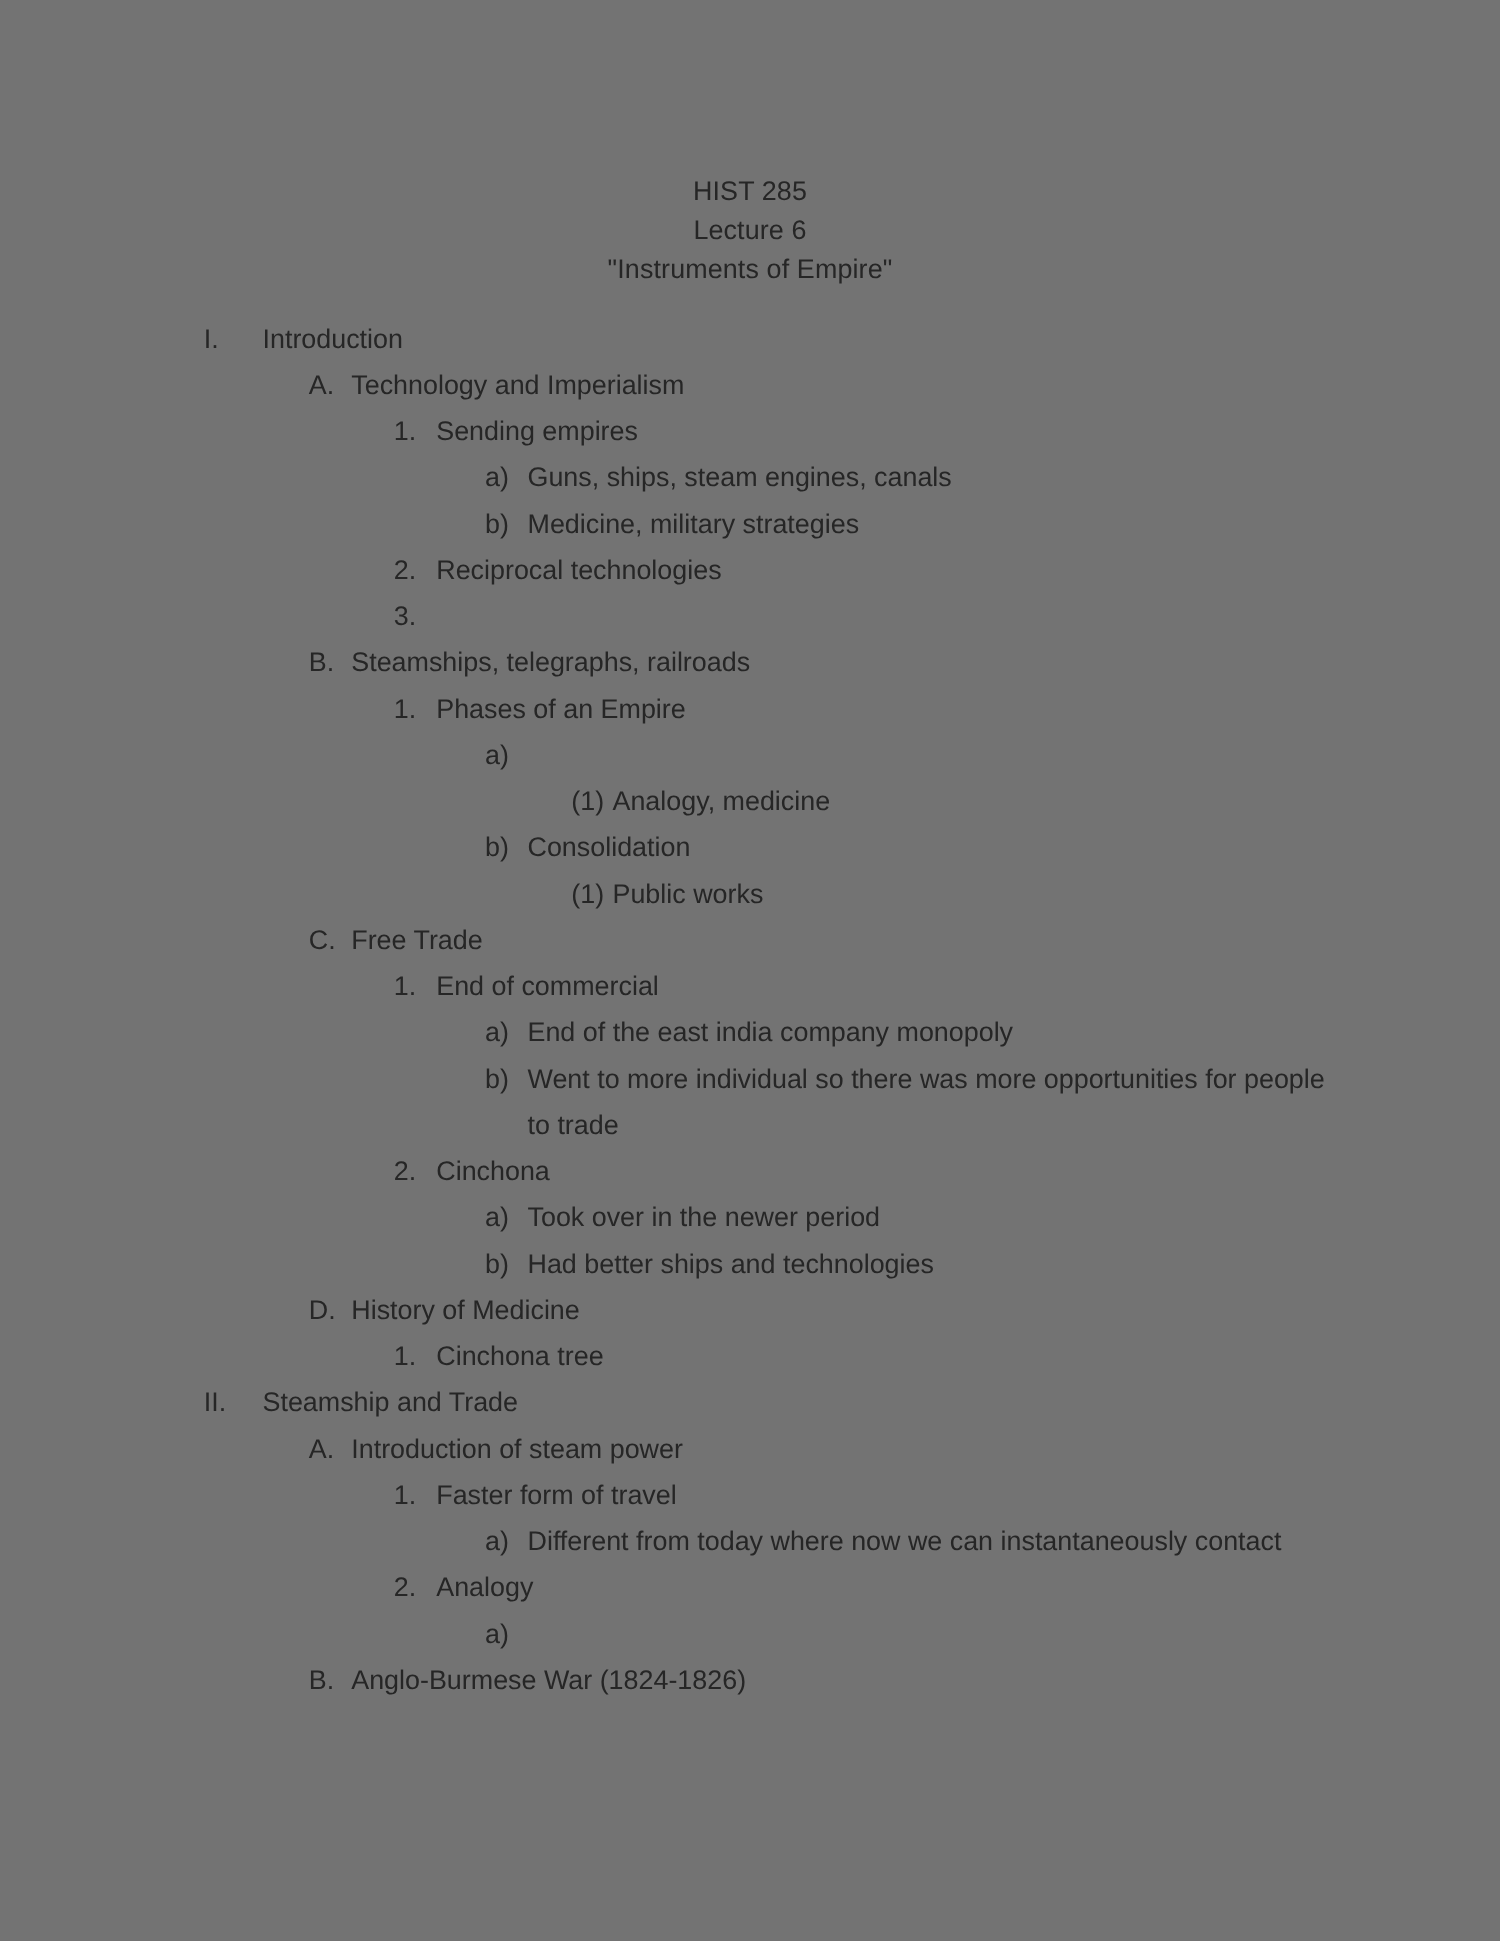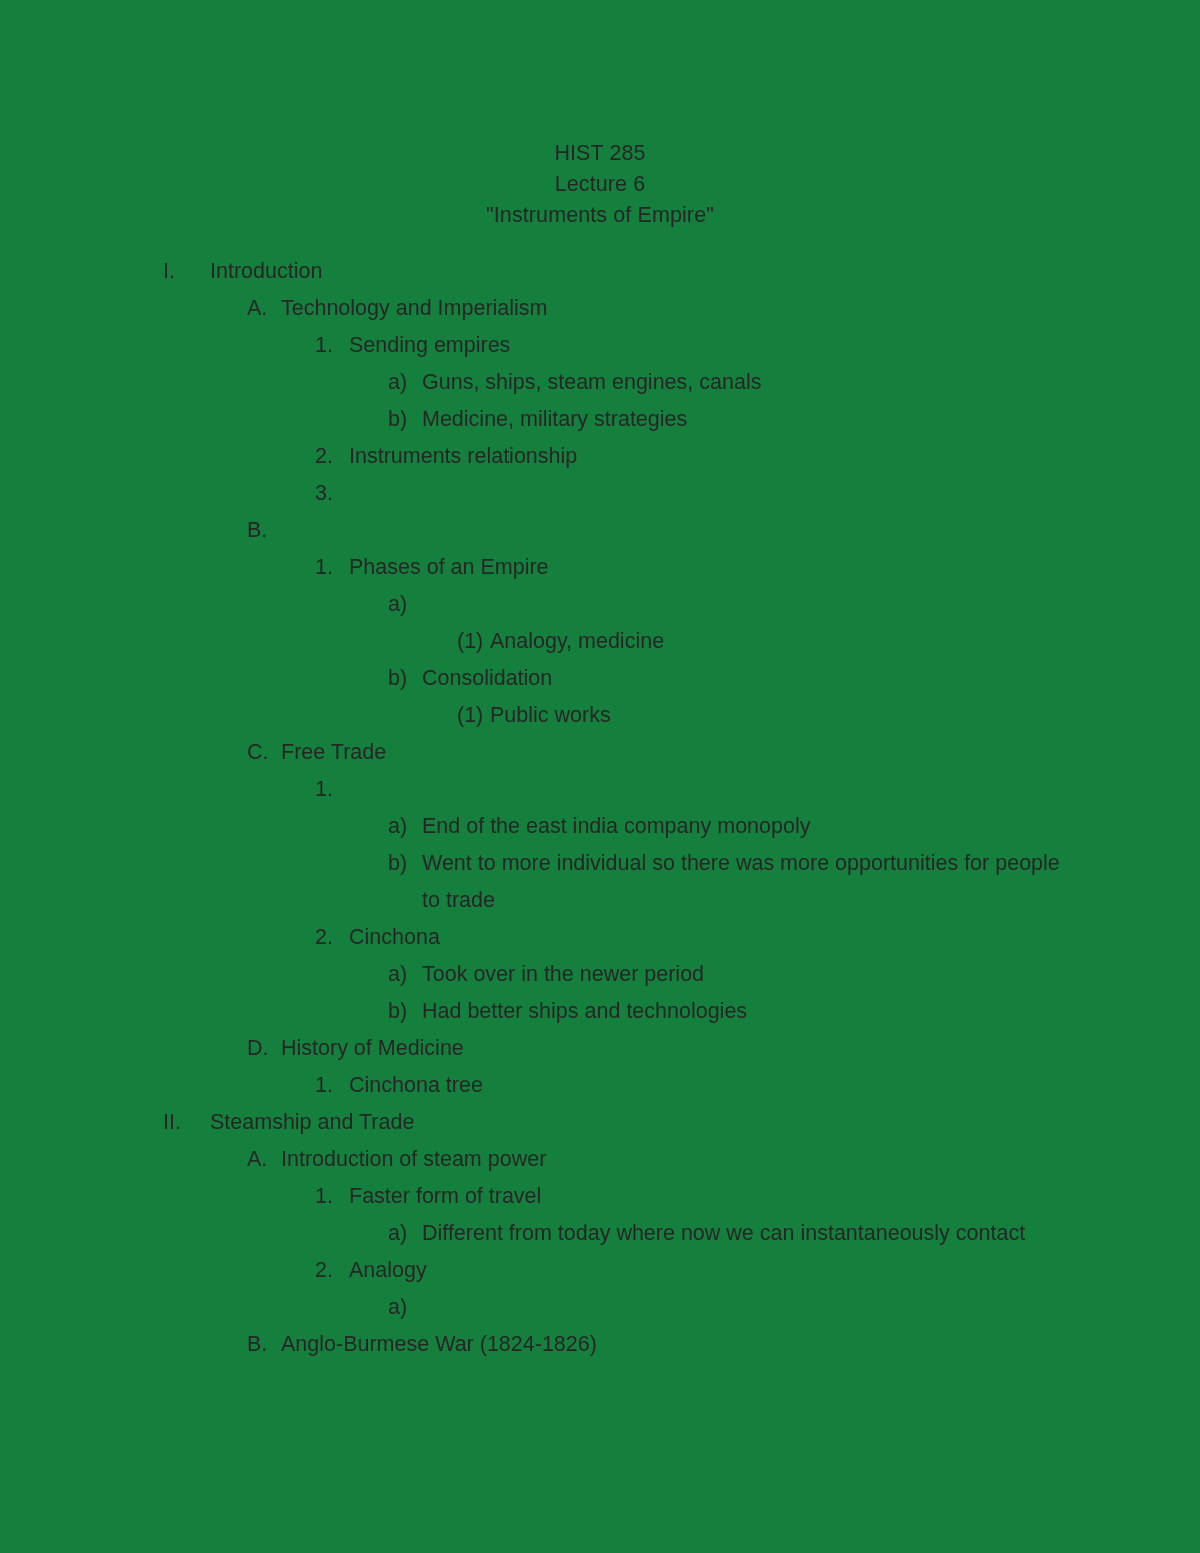--- a/index.html
+++ b/index.html
@@ -13,21 +13,21 @@
     font-family: "Liberation Sans", "DejaVu Sans", sans-serif;
     color: #262626;
     -webkit-font-smoothing: antialiased;
   }
 
   .page {
     position: relative;
     width: 1200px;
     height: 1553px;
     overflow: hidden;
-    background: #15803d;
+    background: #737373;
   }
 
   
   .title-block {
     position: absolute;
     top: 138px;
     left: 0;
     width: 1200px;
     text-align: center;
   }
@@ -113,27 +113,28 @@
       <div class="item lvl-alpha">
         <span class="marker">a)</span>
         <span class="body-text">Guns, ships, steam engines, canals</span>
       </div>
       <div class="item lvl-alpha">
         <span class="marker">b)</span>
         <span class="body-text">Medicine, military strategies</span>
       </div>
       <div class="item lvl-number">
         <span class="marker">2.</span>
-        <span class="body-text">Instruments relationship</span>
+        <span class="body-text">Reciprocal technologies</span>
       </div>
       <div class="item lvl-number">
         <span class="marker">3.</span>
       </div>
       <div class="item lvl-letter">
         <span class="marker">B.</span>
+        <span class="body-text">Steamships, telegraphs, railroads</span>
       </div>
       <div class="item lvl-number">
         <span class="marker">1.</span>
         <span class="body-text">Phases of an Empire</span>
       </div>
       <div class="item lvl-alpha">
         <span class="marker">a)</span>
       </div>
       <div class="item lvl-paren">
         <span class="marker">(1)</span>
@@ -146,20 +147,21 @@
       <div class="item lvl-paren">
         <span class="marker">(1)</span>
         <span class="body-text">Public works</span>
       </div>
       <div class="item lvl-letter">
         <span class="marker">C.</span>
         <span class="body-text">Free Trade</span>
       </div>
       <div class="item lvl-number">
         <span class="marker">1.</span>
+        <span class="body-text">End of commercial</span>
       </div>
       <div class="item lvl-alpha">
         <span class="marker">a)</span>
         <span class="body-text">End of the east india company monopoly</span>
       </div>
       <div class="item lvl-alpha">
         <span class="marker">b)</span>
         <span class="body-text">Went to more individual so there was more opportunities for people to trade</span>
       </div>
       <div class="item lvl-number">

